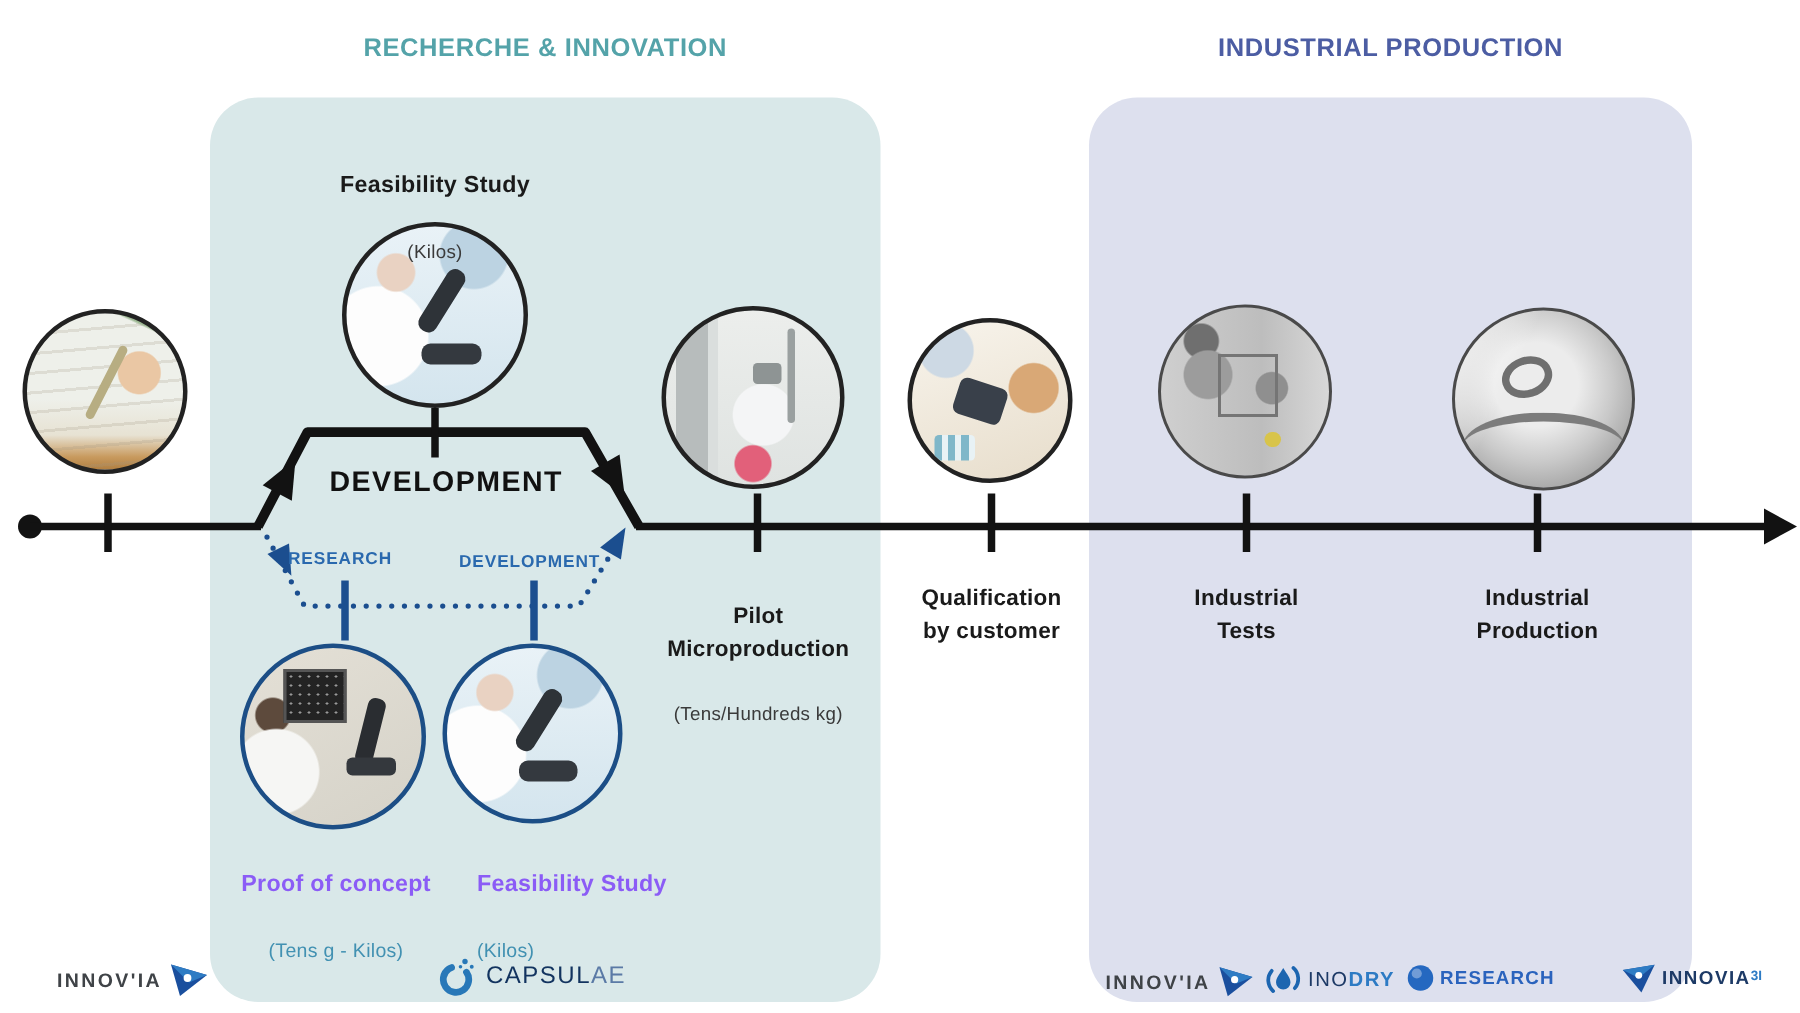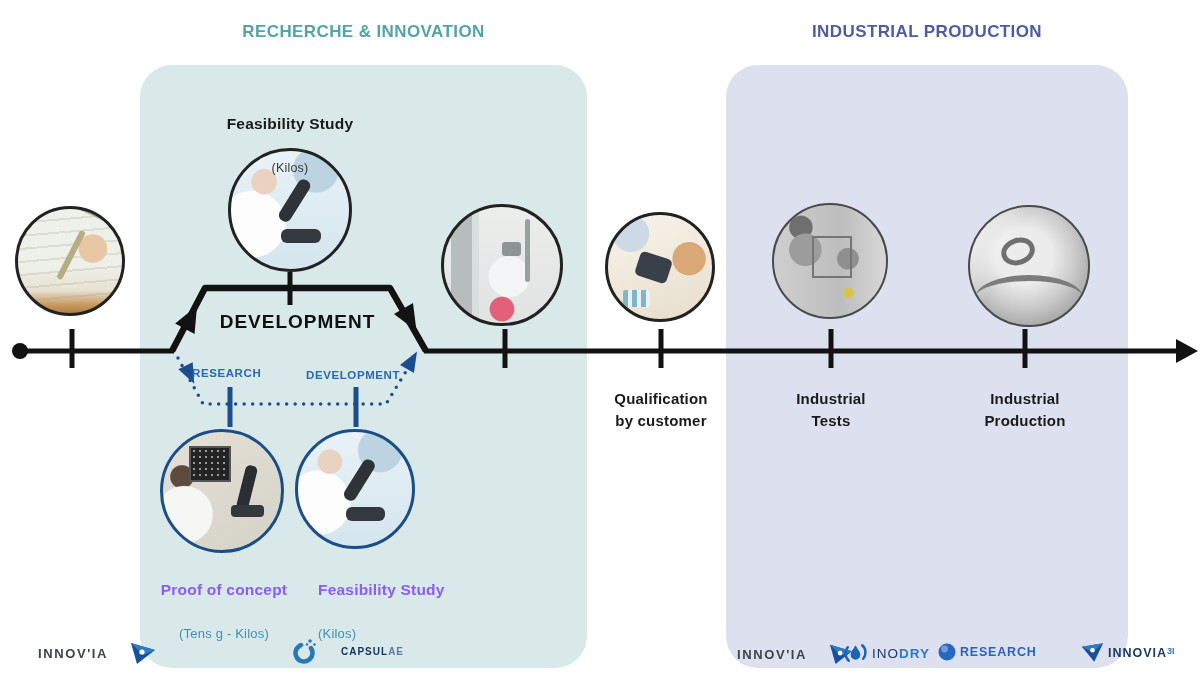--- a/index.html
+++ b/index.html
@@ -84,23 +84,23 @@
     radial-gradient(circle at 18% 70%, #f6f6f4 0 22%, rgba(0,0,0,0) 23%),
     radial-gradient(circle at 16% 38%, #5d4a3c 0 9%, rgba(0,0,0,0) 10%),
     linear-gradient(150deg,#e4e0d6,#d5d2c8);}
   .ph-poc .monitor{left:22%;top:12%;width:32%;height:27%;background:#2a2a2a;
     border:2px solid #555;
     background-image:radial-gradient(#999 18%, #232323 19%);background-size:6px 6px;}
   .ph-poc .scope2{left:66%;top:28%;width:10%;height:38%;background:#2a2d31;
     border-radius:5px;transform:rotate(14deg);}
   .ph-poc .scope2b{left:58%;top:62%;width:28%;height:10%;background:#34383d;border-radius:4px;}
   
-  .logo{position:absolute;display:flex;align-items:center;gap:22px;}
+  .logo{position:absolute;display:flex;align-items:center;gap:5px;}
   .logo-text{font-weight:700;letter-spacing:1.6px;font-size:13px;color:#3f4347;}
-  .cap-text{font-weight:700;letter-spacing:1px;font-size:10px;color:#12335f;}
+  .cap-text{font-weight:400;letter-spacing:1px;font-size:16px;color:#12335f;}
   .cap-ae{color:#5b7aa6;}
   .ino-pre{font-weight:400;font-size:13.5px;letter-spacing:1px;color:#1d3a66;}
   .ino-suf{font-weight:700;font-size:13.5px;letter-spacing:1px;color:#2d7bc4;}
   .caps-text{font-weight:700;font-size:12.5px;letter-spacing:.8px;color:#2a63bd;}
   .i31-text{font-weight:700;font-size:12.5px;letter-spacing:1px;color:#1d3a66;}
   .i31-sup{font-weight:700;font-size:9px;color:#2d7bc4;position:relative;top:-3px;}
 </style>
 </head>
 <body>
 
@@ -181,20 +181,25 @@
       <i class="scope-arm"></i>
       <i class="scope-base"></i>
     </div>
 
   <div class="label" style="left:215px;top:91px;width:150px;">
     <div style="font-size:15.5px;">Feasibility Study</div>
     <div class="subtitle">(Kilos)</div>
   </div>
 
 
+  <div class="label" style="left:428px;top:378px;width:155px;">
+    <div>Pilot
+Microproduction</div>
+    <div class="subtitle">(Tens/Hundreds kg)</div>
+  </div>
 
   <div class="label" style="left:596px;top:388px;width:130px;">Qualification
 by customer</div>
 
   <div class="label" style="left:766px;top:388px;width:130px;">Industrial
 Tests</div>
 
   <div class="label" style="left:955px;top:388px;width:140px;">Industrial
 Production</div>
 

